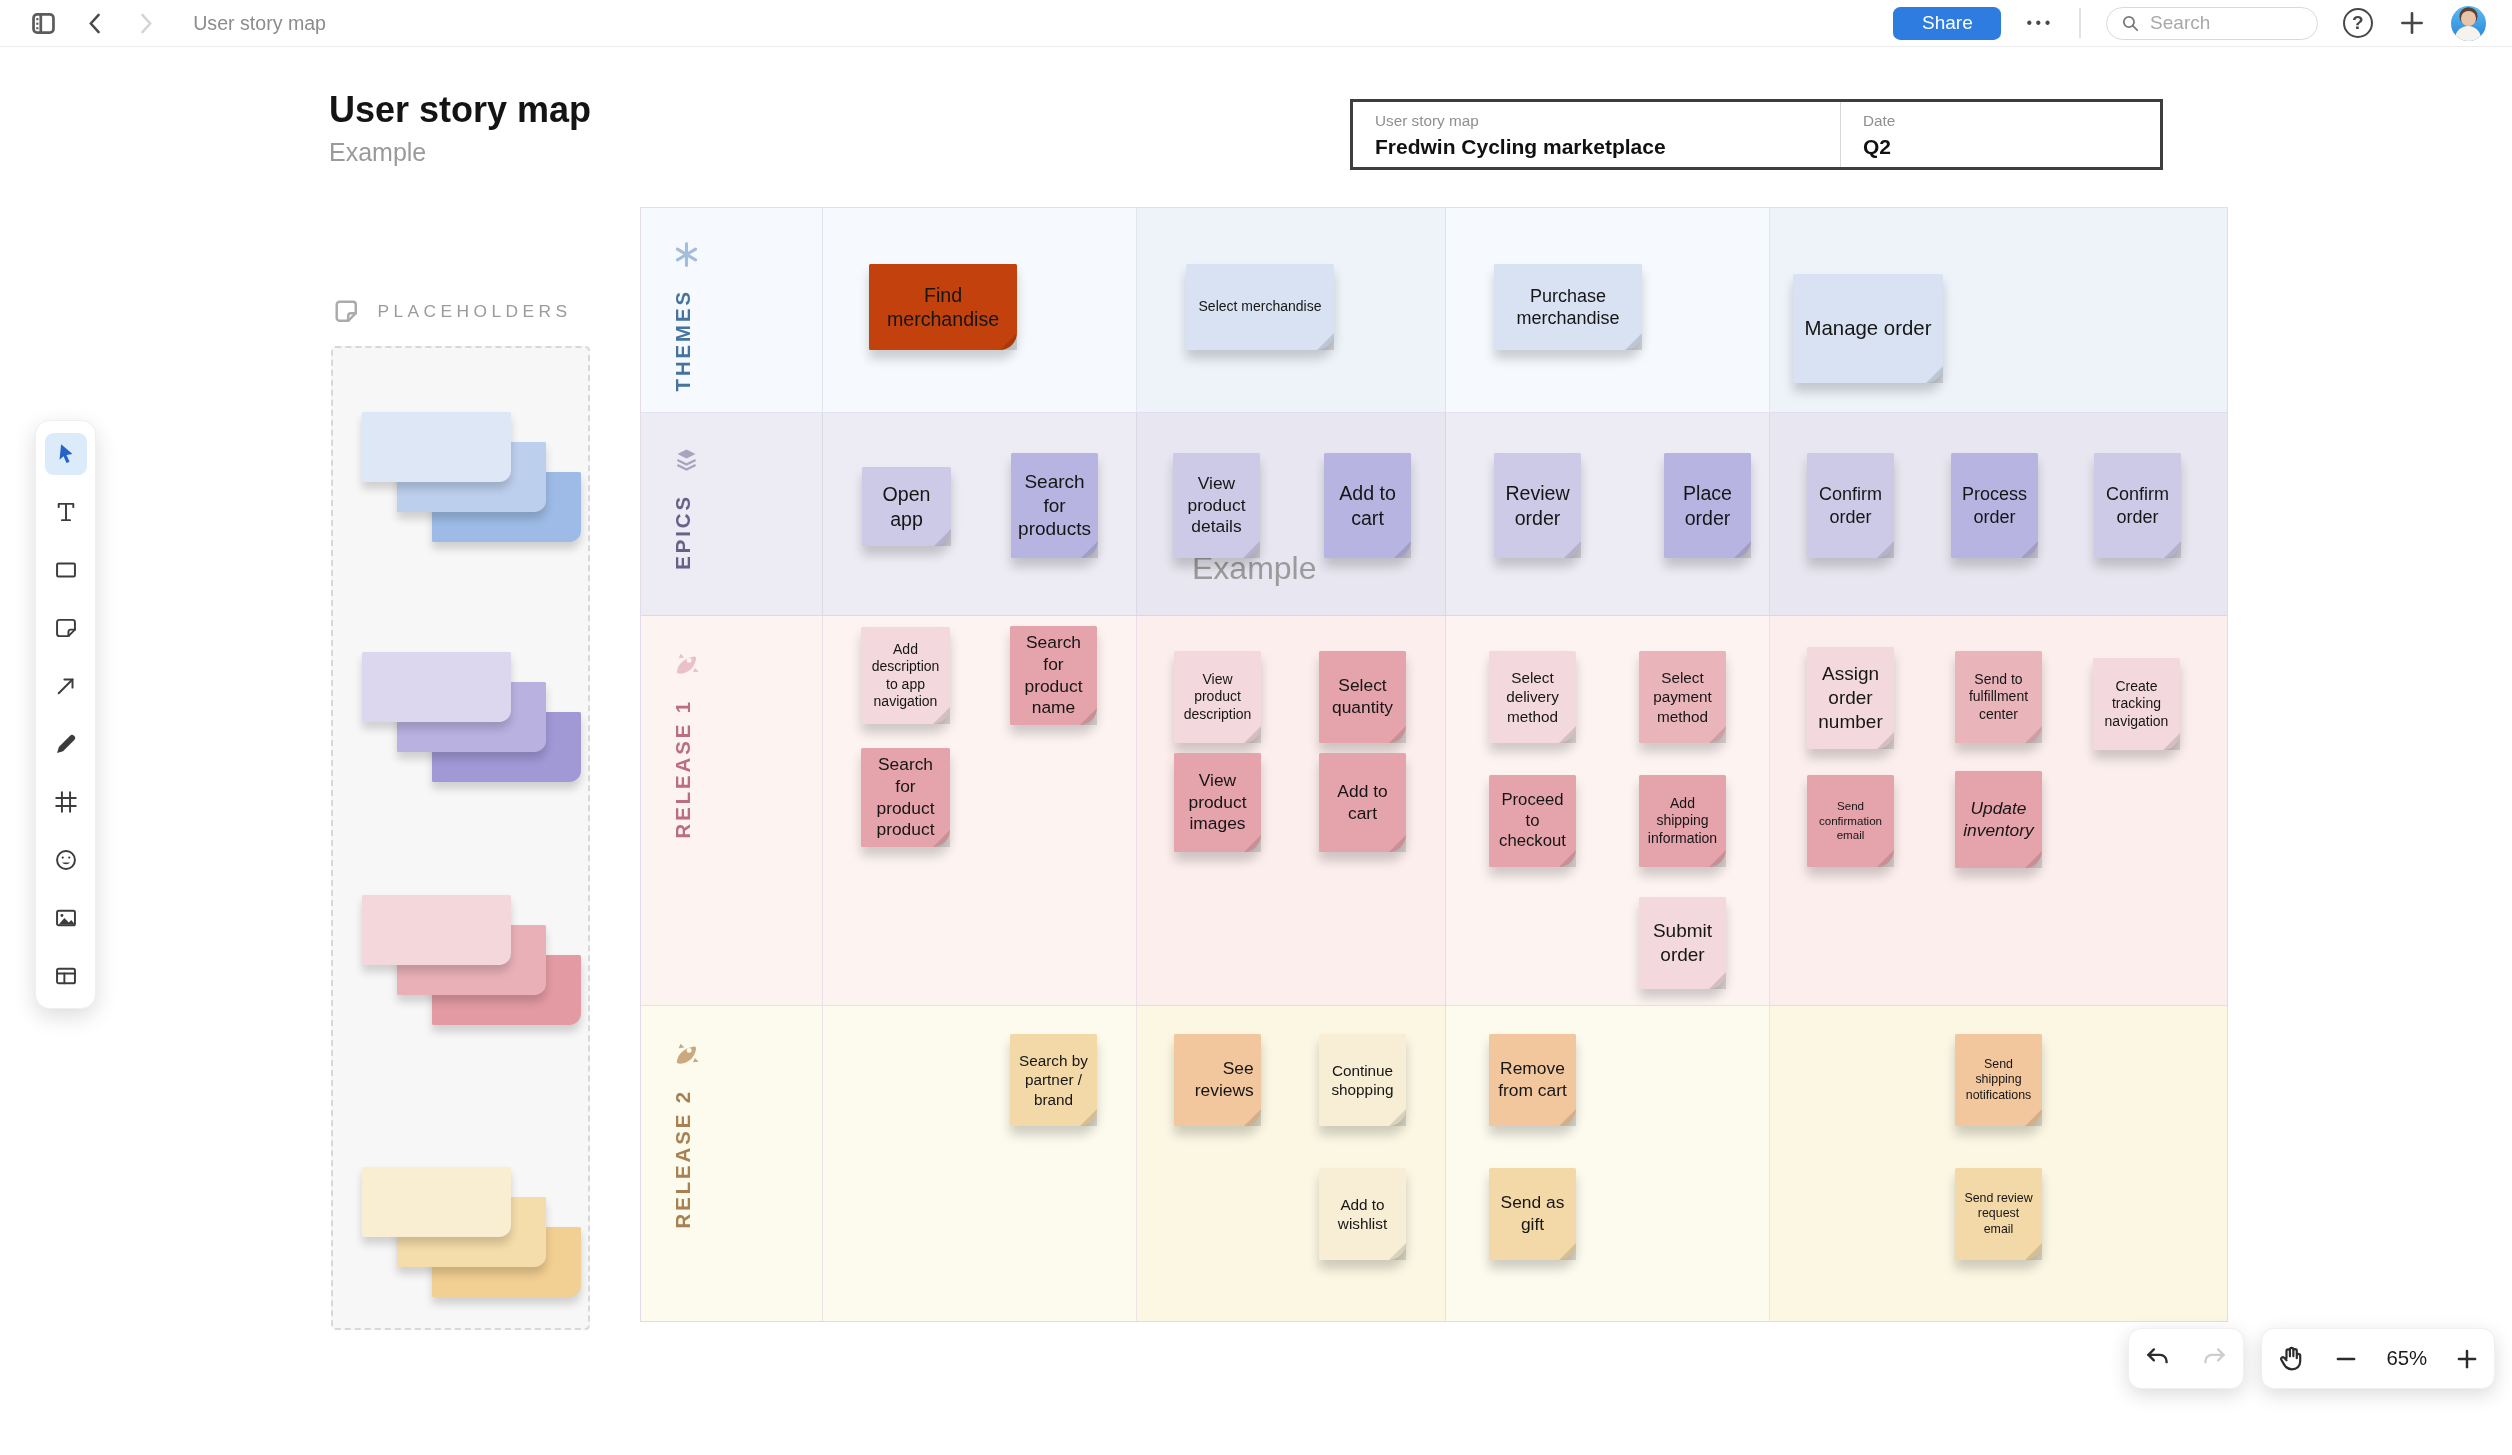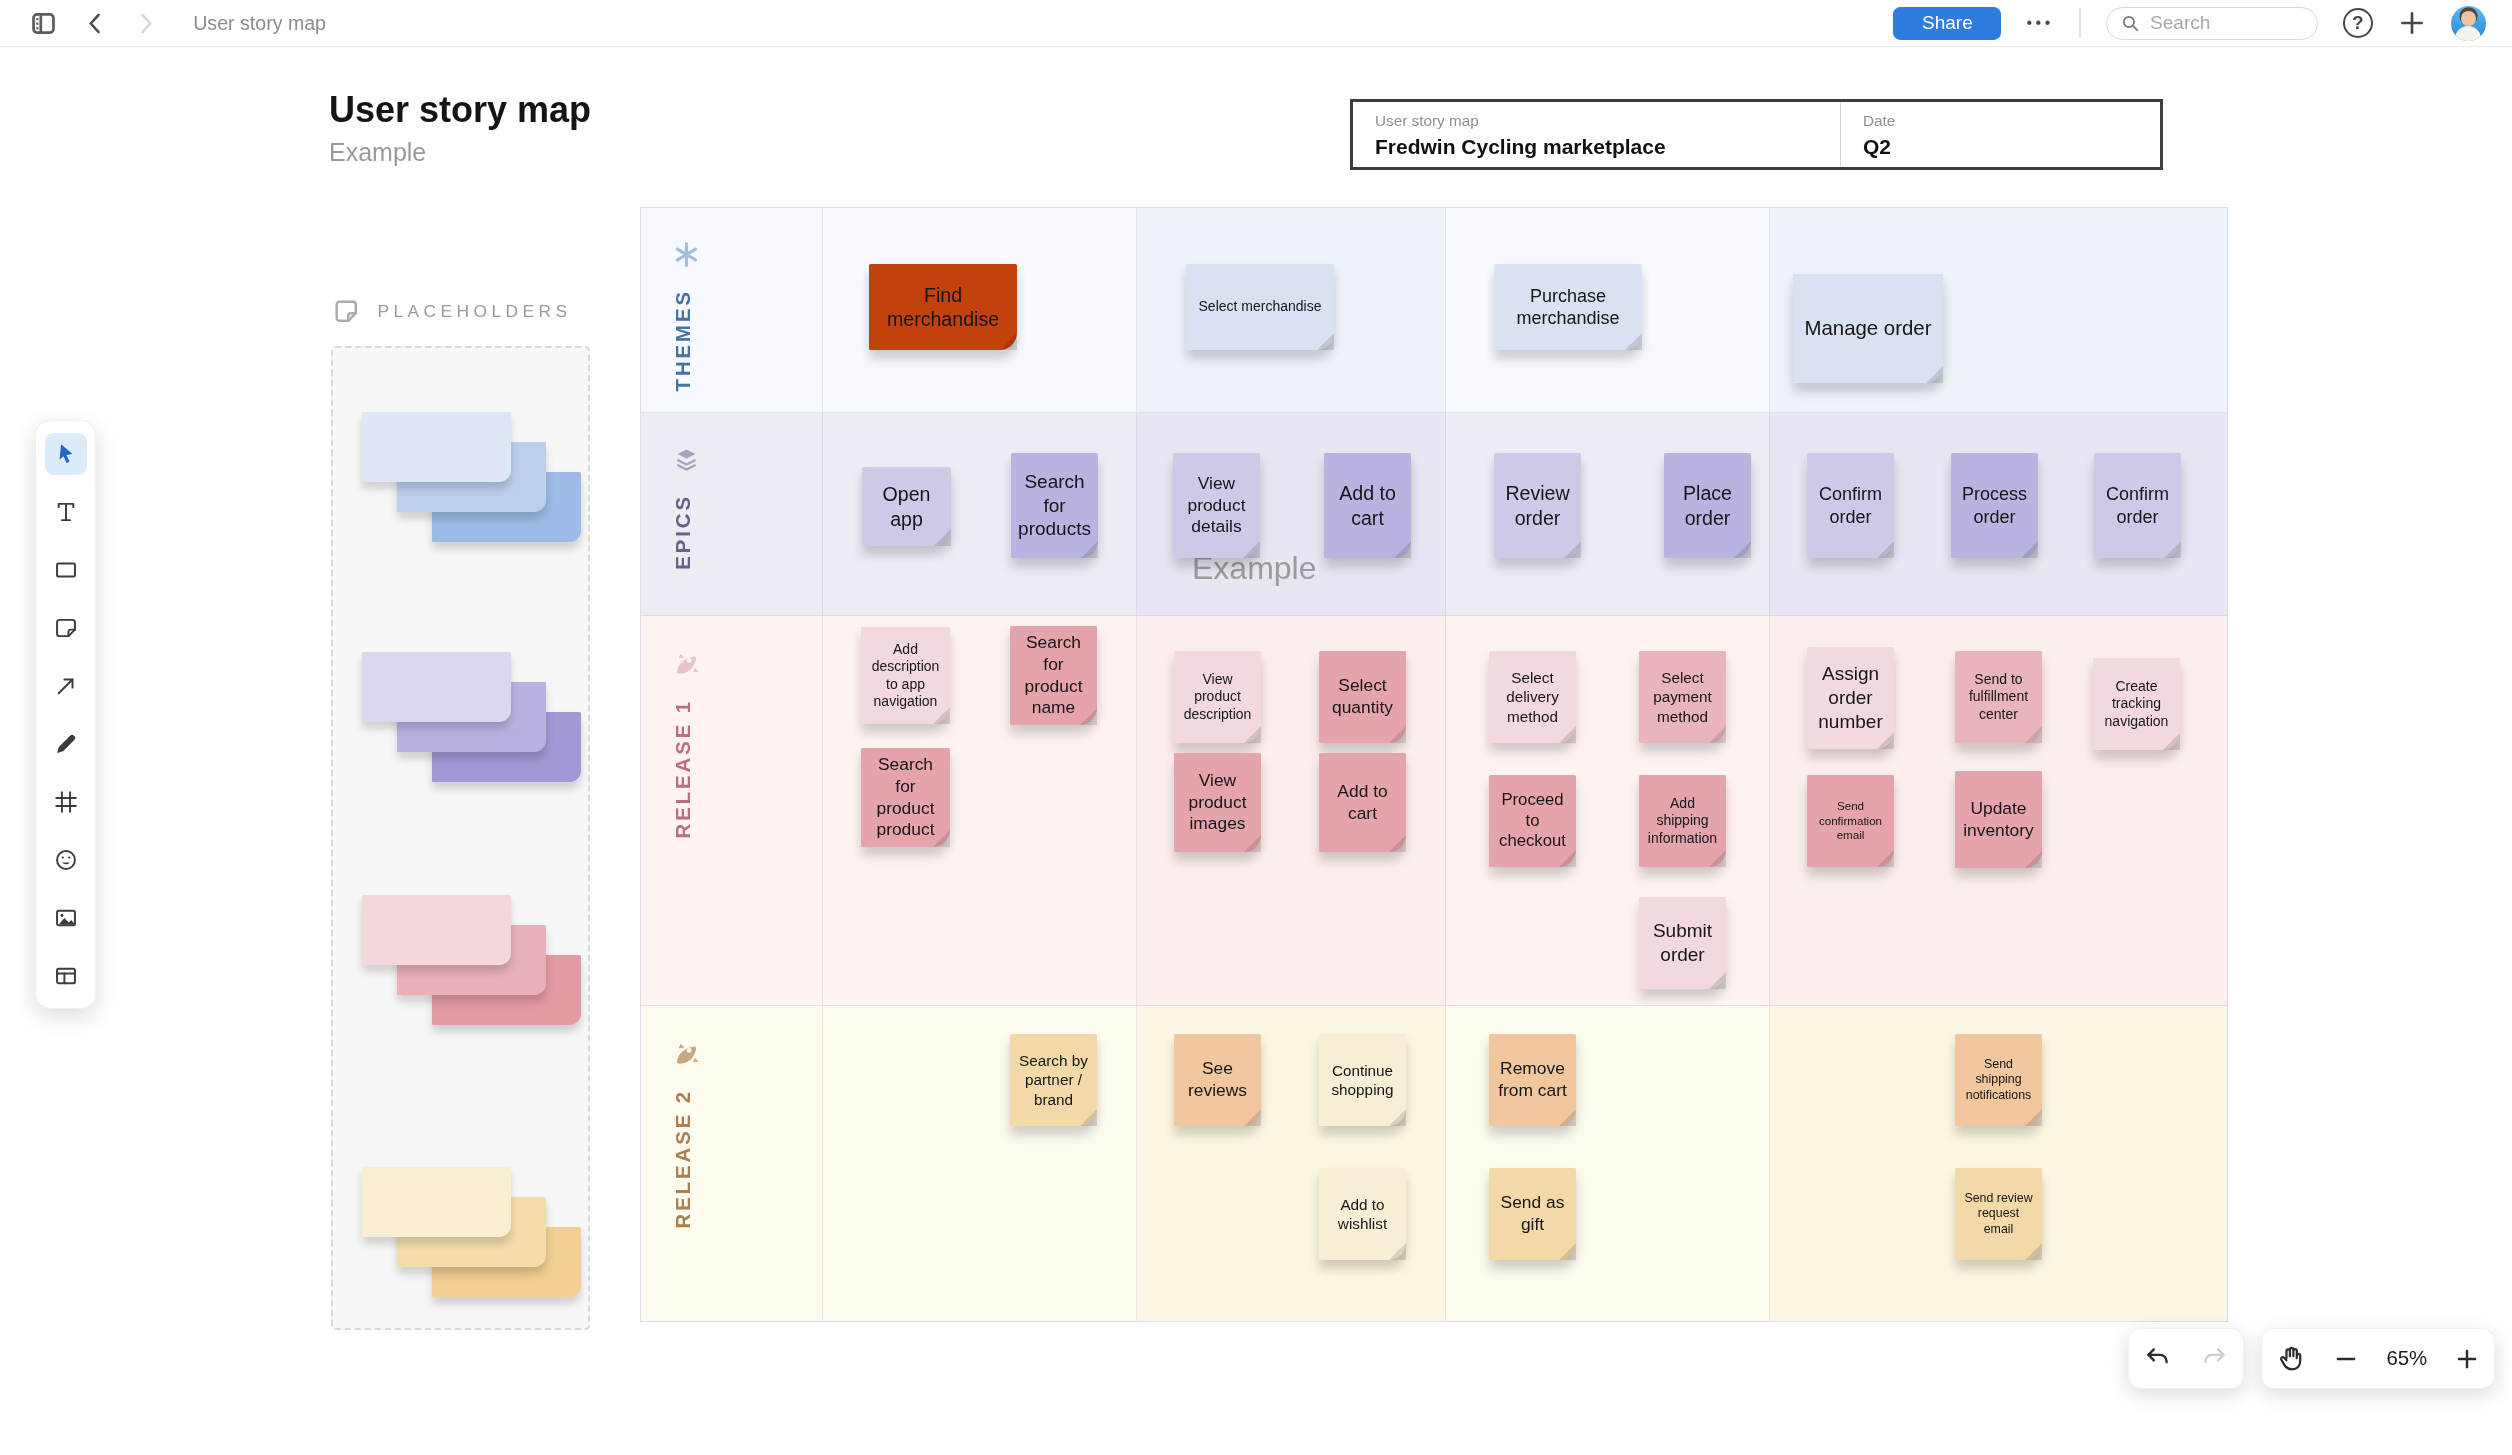--- a/index.html
+++ b/index.html
@@ -280,23 +280,23 @@
       <div class="note" style="left: 1319px; top: 706px; width: 87px; height: 99px; font-size: 17.4px; background: rgb(229, 163, 171);">Add to cart</div>
       <div class="note" style="left: 1489px; top: 604px; width: 87px; height: 92px; font-size: 15.3px; background: rgb(243, 217, 221);">Select delivery method</div>
       <div class="note" style="left: 1639px; top: 604px; width: 87px; height: 92px; font-size: 15.3px; background: rgb(234, 180, 187);">Select payment method</div>
       <div class="note" style="left: 1489px; top: 728px; width: 87px; height: 92px; font-size: 16.7px; background: rgb(229, 163, 171);">Proceed to checkout</div>
       <div class="note" style="left: 1639px; top: 728px; width: 87px; height: 92px; font-size: 14px; background: rgb(229, 163, 171);">Add shipping information</div>
       <div class="note" style="left: 1639px; top: 850px; width: 87px; height: 92px; font-size: 19px; background: rgb(243, 217, 221);">Submit order</div>
       <div class="note" style="left: 1807px; top: 600px; width: 87px; height: 102px; font-size: 19px; background: rgb(243, 217, 221);">Assign order number</div>
       <div class="note" style="left: 1955px; top: 604px; width: 87px; height: 92px; font-size: 14px; background: rgb(234, 180, 187);">Send to fulfillment center</div>
       <div class="note" style="left: 2093px; top: 611px; width: 87px; height: 92px; font-size: 14px; background: rgb(243, 217, 221);">Create tracking navigation</div>
       <div class="note" style="left: 1807px; top: 728px; width: 87px; height: 92px; font-size: 11.6px; background: rgb(229, 163, 171);">Send confirmation email</div>
-      <div class="note" style="left: 1955px; top: 724px; width: 87px; height: 97px; font-size: 17.4px; background: rgb(229, 163, 171);">Update inventory</div>
+      <div class="note" style="left: 1955px; top: 724px; width: 87px; height: 97px; font-size: 17.4px; background: rgb(229, 163, 171); font-style: italic;">Update inventory</div>
       <div class="note" style="left: 1010px; top: 987px; width: 87px; height: 92px; font-size: 15.3px; background: rgb(244, 217, 168);">Search by partner / brand</div>
-      <div class="note" style="left: 1174px; top: 987px; width: 87px; height: 92px; font-size: 17.4px; background: rgb(242, 199, 158);">See reviews</div>
+      <div class="note" style="left: 1174px; top: 987px; width: 87px; height: 92px; font-size: 17.4px; background: rgb(242, 199, 158); text-align: right;">See reviews</div>
       <div class="note" style="left: 1319px; top: 987px; width: 87px; height: 92px; font-size: 15.3px; background: rgb(248, 238, 214);">Continue shopping</div>
       <div class="note" style="left: 1319px; top: 1121px; width: 87px; height: 92px; font-size: 15.3px; background: rgb(248, 238, 214);">Add to wishlist</div>
       <div class="note" style="left: 1489px; top: 987px; width: 87px; height: 92px; font-size: 17.4px; background: rgb(242, 199, 158);">Remove from cart</div>
       <div class="note" style="left: 1489px; top: 1121px; width: 87px; height: 92px; font-size: 17.4px; background: rgb(244, 217, 168);">Send as gift</div>
       <div class="note" style="left: 1955px; top: 987px; width: 87px; height: 92px; font-size: 12.4px; background: rgb(242, 199, 158); text-align: center;">Send shipping notifications</div>
       <div class="note" style="left: 1955px; top: 1121px; width: 87px; height: 92px; font-size: 12.4px; background: rgb(244, 217, 168);">Send review request email</div>
     </div>
 </div>
 
 <nav class="toolbar">

